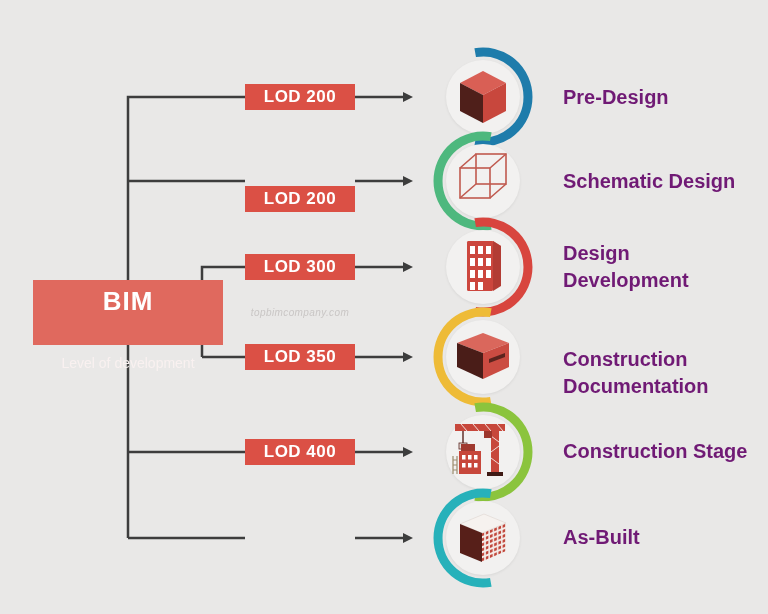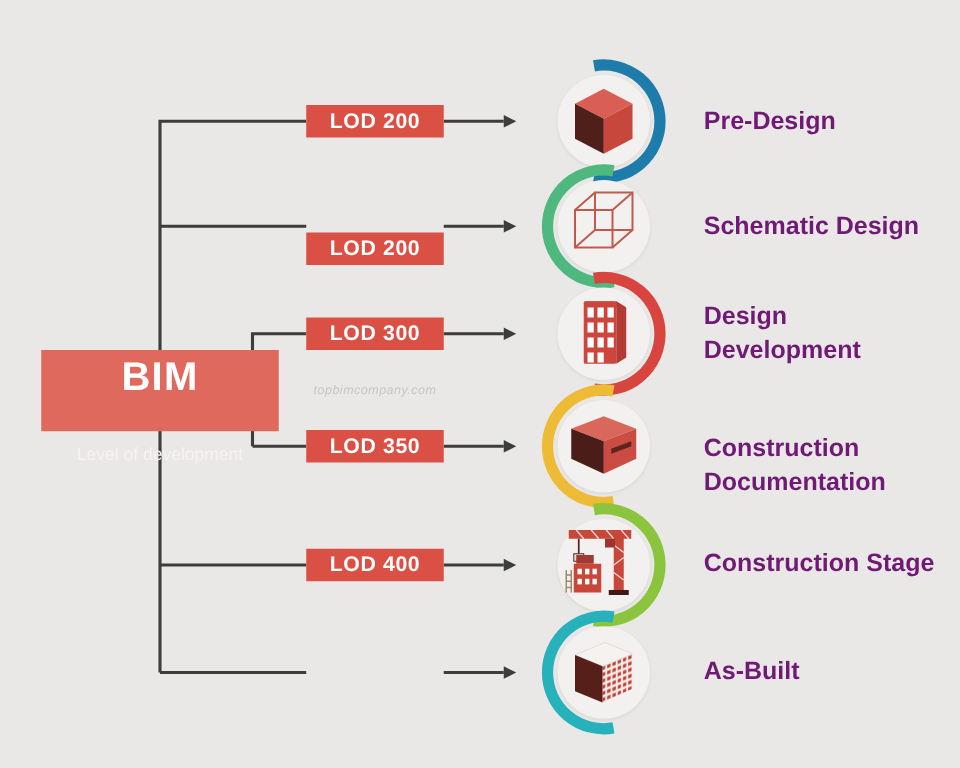--- a/index.html
+++ b/index.html
@@ -6,21 +6,21 @@
   .canvas{
     position:relative; width:768px; height:614px; overflow:hidden;
     background:#e9e8e7;
     font-family:"Liberation Sans", sans-serif;
   }
   .connectors{position:absolute;left:0;top:0;width:768px;height:614px;}
   .bim-box{
     position:absolute; left:33px; top:280px; width:190px; height:65px;
     background:#e0695e; color:#ffffff; text-align:center;
   }
-  .bim-title{font-size:32px; font-weight:bold; line-height:34px; margin-top:4px; letter-spacing:1px;}
+  .bim-title{font-size:26px; font-weight:bold; line-height:34px; margin-top:4px; letter-spacing:1px;}
   .bim-sub{font-size:14px; line-height:18px; color:#f9f1f0;margin-top:36px;}
   .lod-box{
     position:absolute; left:245px; width:110px; height:26px;
     background:#db5045; color:#ffffff; font-size:17px; font-weight:bold;
     line-height:26px; text-align:center; letter-spacing:0.5px;
   }
   .icon-unit{position:absolute; width:100px; height:100px;}
   .arc-svg{position:absolute; left:0; top:0; width:100px; height:100px;}
   .icon-circle{
     position:absolute; left:13px; top:13px; width:74px; height:74px;

